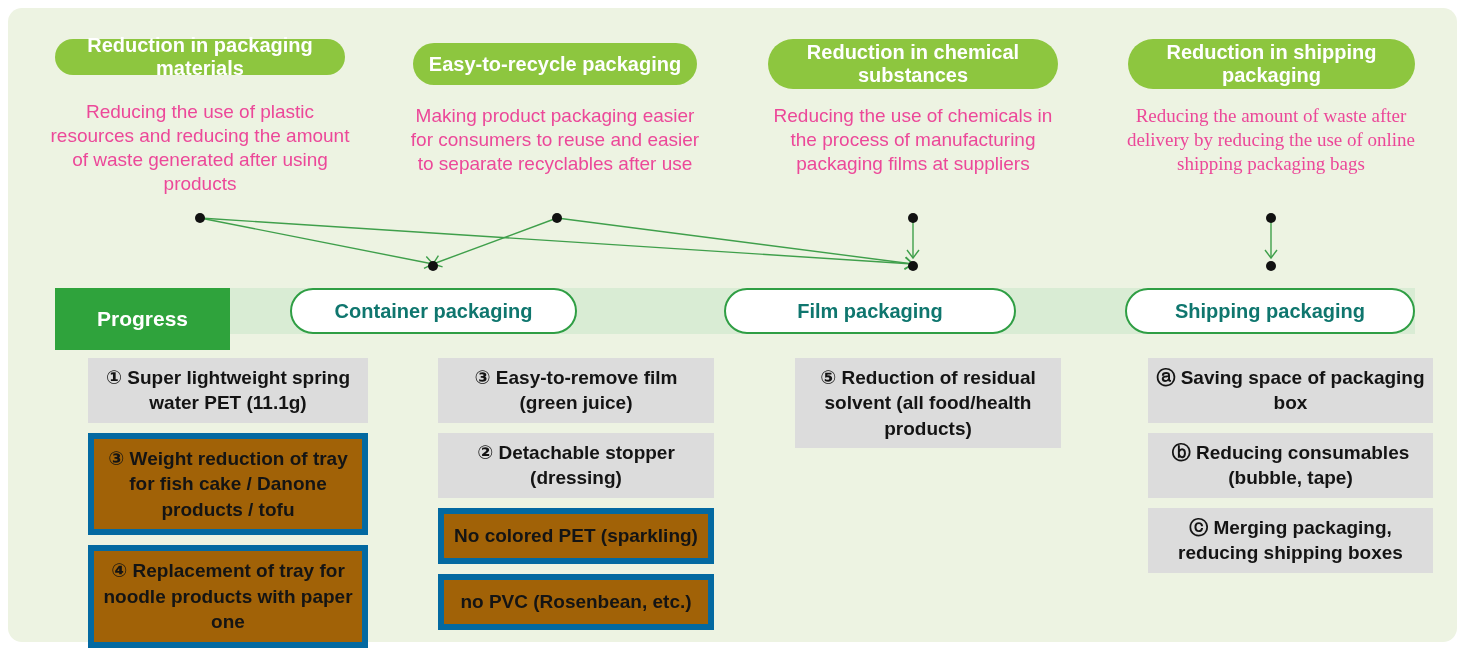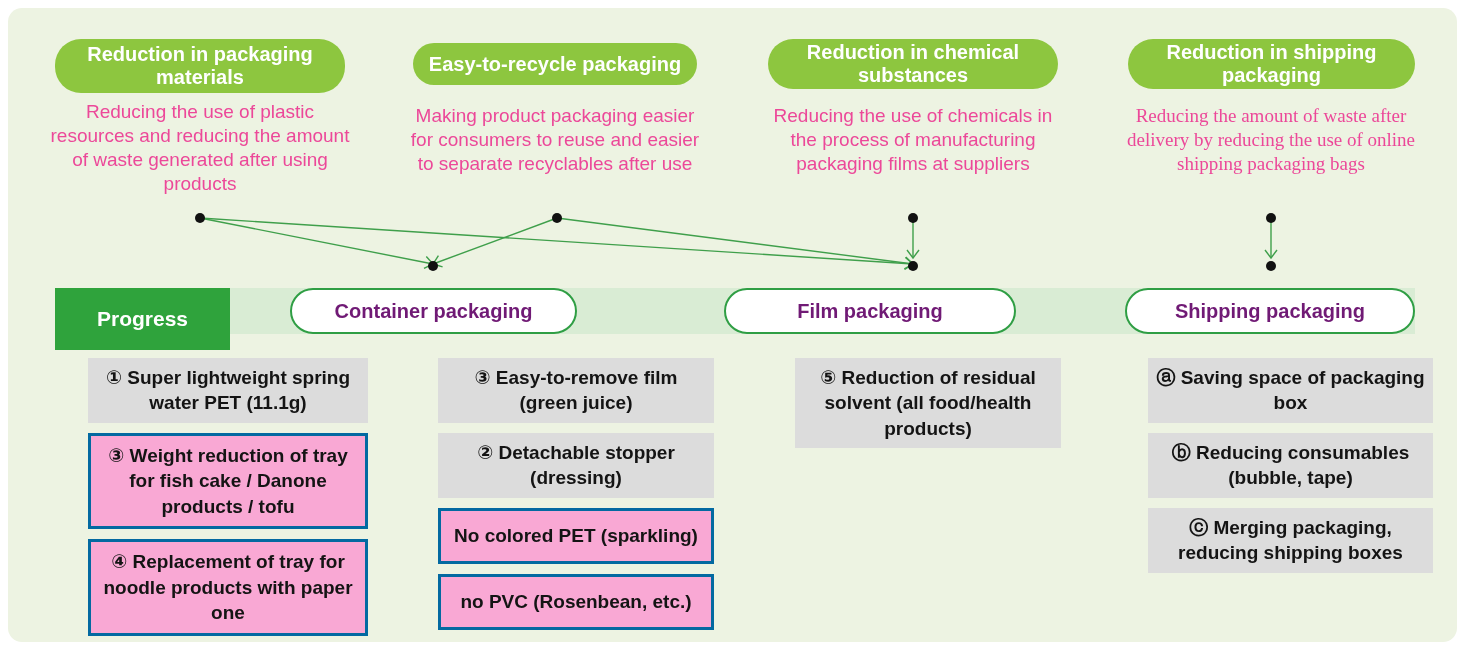--- a/index.html
+++ b/index.html
@@ -13,35 +13,35 @@
   .desc{position:absolute;font-size:19px;line-height:24px;text-align:center;color:#ec4899;font-weight:500;}
 
   
   .connectors{position:absolute;left:0;top:200px;width:1465px;height:85px;}
 
   
   .band{position:absolute;left:230px;top:288px;width:1185px;height:46px;background:#d9ecd4;}
   .progress-box{position:absolute;left:55px;top:288px;width:175px;height:62px;background:#2fa33c;color:#fff;
                 font-weight:bold;font-size:21px;display:flex;align-items:center;justify-content:center;}
   .cpill{position:absolute;top:288px;height:46px;background:#ffffff;border:2px solid #2f9e44;border-radius:23px;
-         color:#701a75;font-weight:bold;font-size:20px;display:flex;align-items:center;justify-content:center;text-align:center;}
+         color:#0f766e;font-weight:bold;font-size:20px;display:flex;align-items:center;justify-content:center;text-align:center;}
 
   
   .icol{position:absolute;top:358px;display:flex;flex-direction:column;gap:10px;}
   .ibox{font-size:19px;font-weight:bold;line-height:1.34;text-align:center;padding:7px 8px;color:#141414;
         display:flex;align-items:center;justify-content:center;min-height:56px;margin-left:40px;}
   .ibox.gray{background:#dcdcdc;}
-  .ibox.white{background:#f9a8d4;border:3px solid #0369a1;}
+  .ibox.white{background:#a16207;border:6px solid #0369a1;}
 </style>
 </head>
 <body>
 
 <div class="panel"></div>
 
-<div class="hpill" style="left:55px;top:39px;width:290px;height:54px;">Reduction in packaging materials</div>
+<div class="hpill" style="left:55px;top:39px;width:290px;height:36px;">Reduction in packaging materials</div>
 <div class="hpill" style="left:413px;top:43px;width:284px;height:42px;">Easy-to-recycle packaging</div>
 <div class="hpill" style="left:768px;top:39px;width:290px;height:50px;">Reduction in chemical substances</div>
 <div class="hpill" style="left:1128px;top:39px;width:287px;height:50px;">Reduction in shipping packaging</div>
 
 <div class="desc" style="left:50px;top:100px;width:300px;">Reducing the use of plastic resources and reducing the amount of waste generated after using products</div>
 <div class="desc" style="left:405px;top:104px;width:300px;">Making product packaging easier for consumers to reuse and easier to separate recyclables after use</div>
 <div class="desc" style="left:763px;top:104px;width:300px;">Reducing the use of chemicals in the process of manufacturing packaging films at suppliers</div>
 <div class="desc" style="left:1121px;top:104px;width:300px;font-family:Liberation Serif, serif;">Reducing the amount of waste after delivery by reducing the use of online shipping packaging bags</div>
 
 <svg class="connectors" viewBox="0 0 1465 85">

